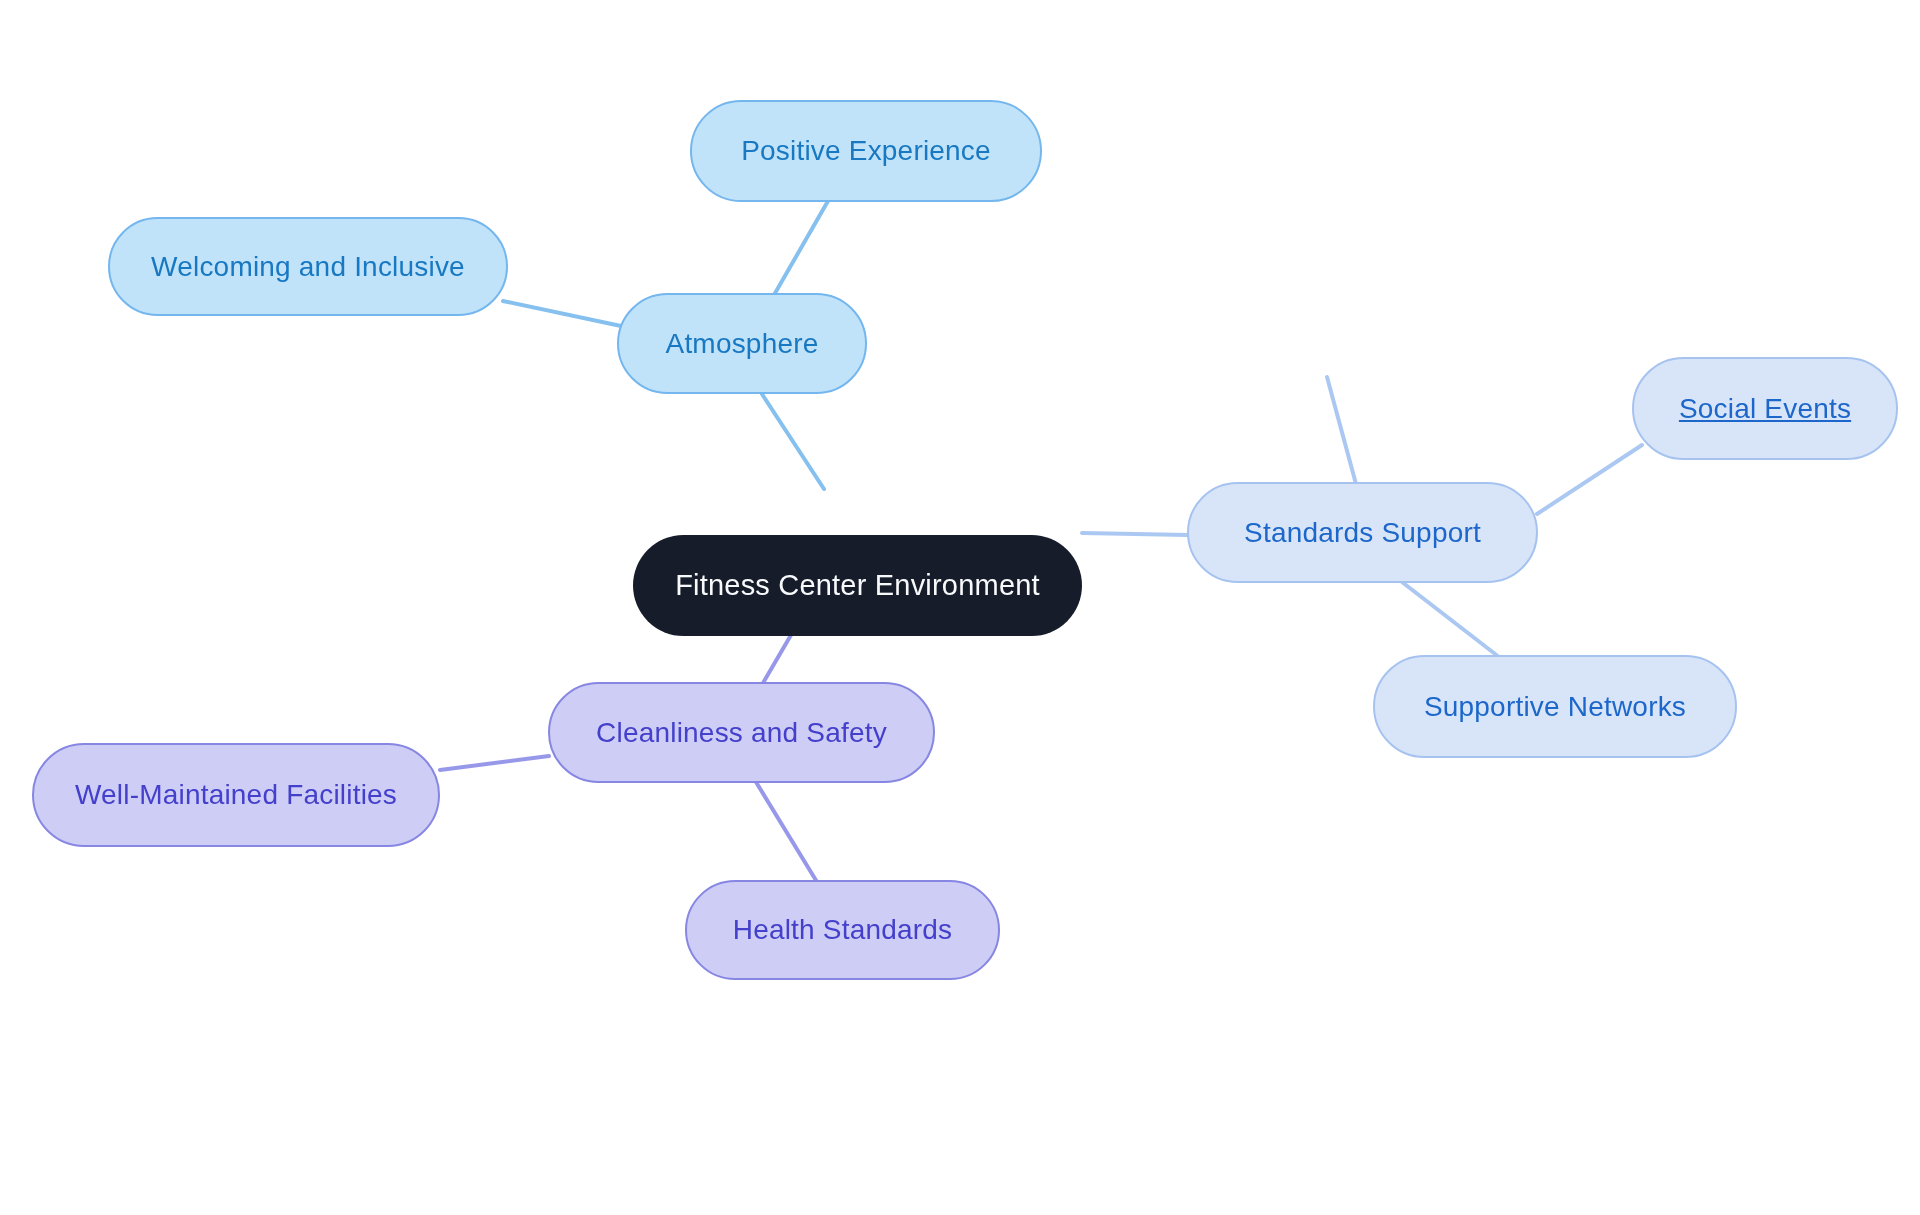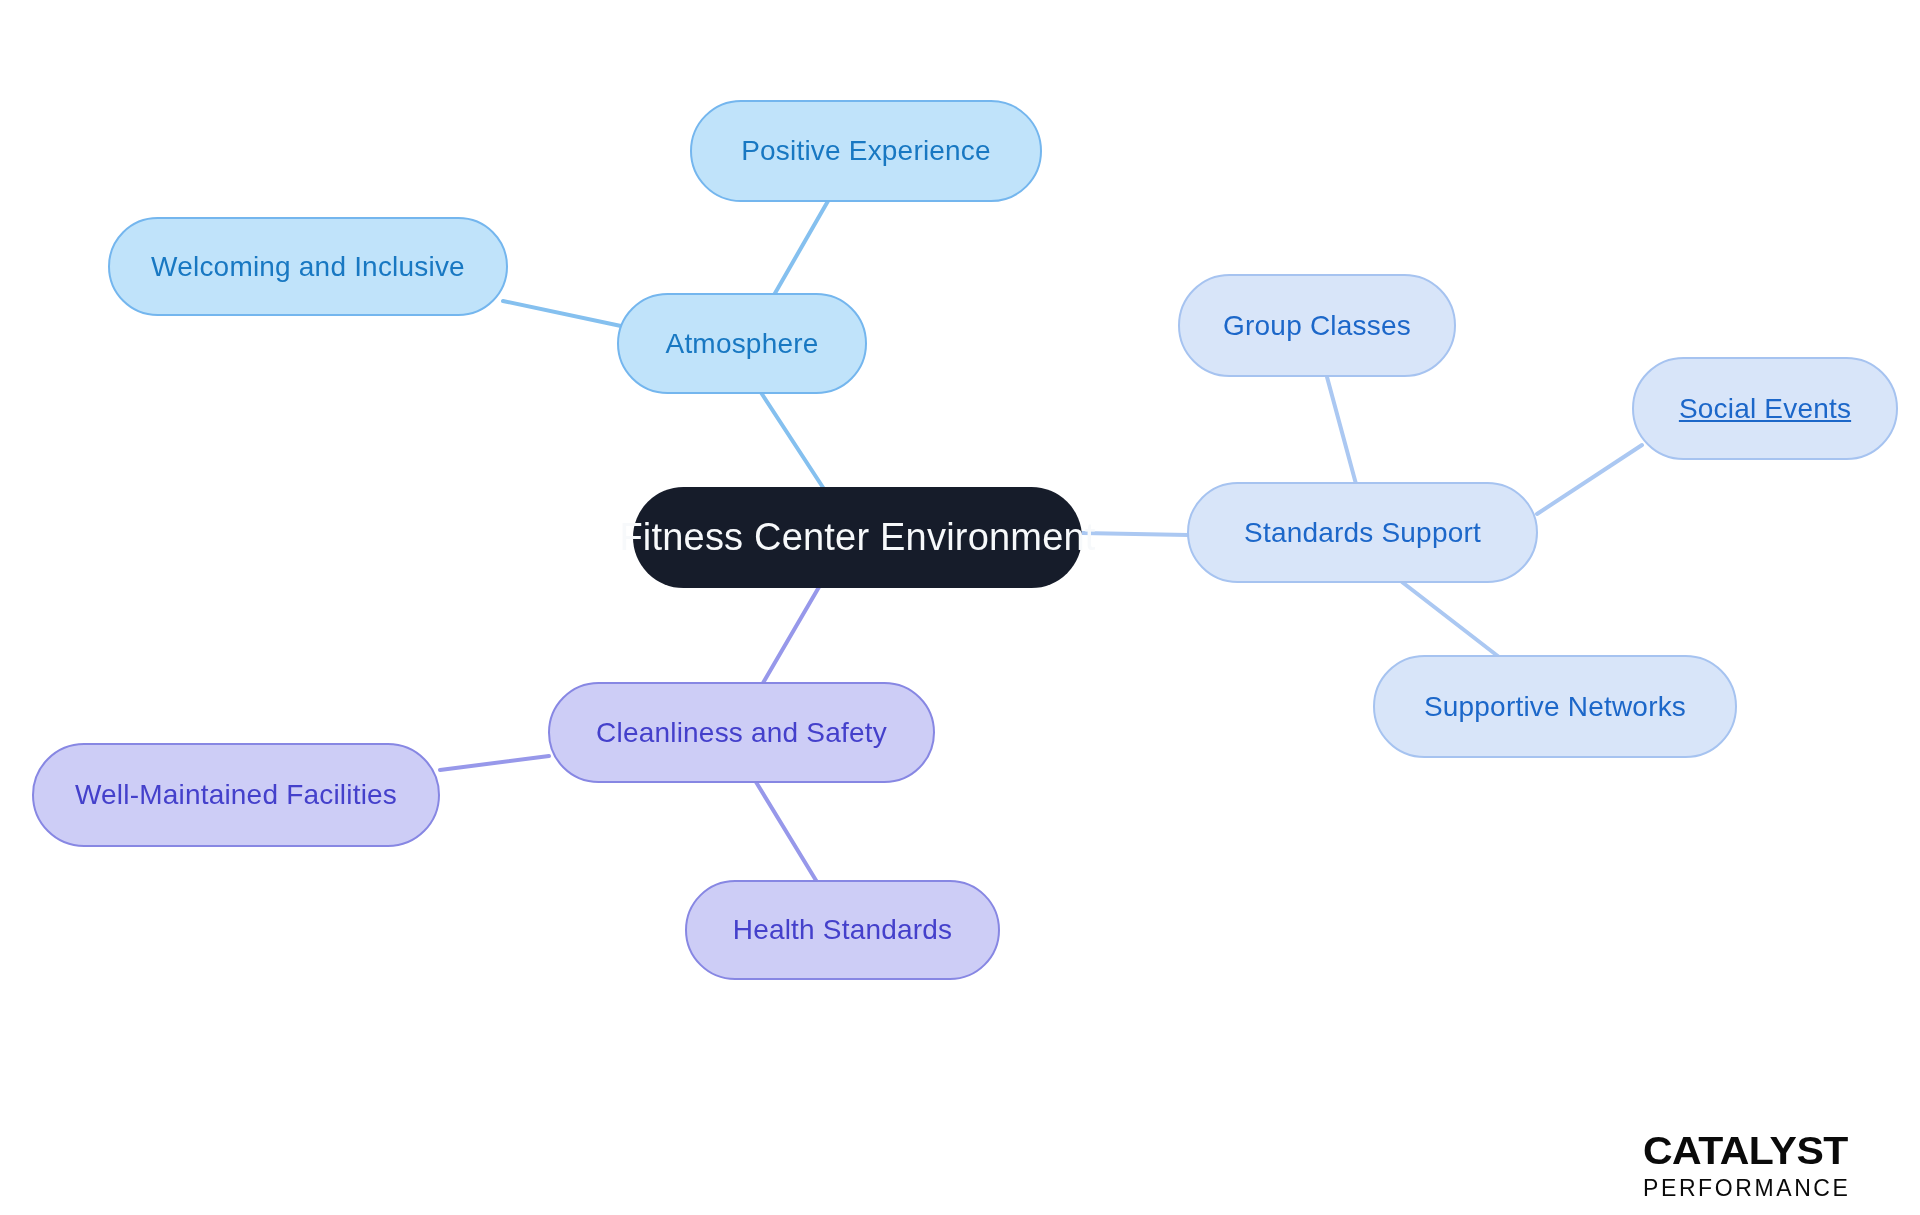--- a/index.html
+++ b/index.html
@@ -34,21 +34,22 @@
     box-sizing: border-box;
     font-size: 28px;
     letter-spacing: 0.2px;
     white-space: nowrap;
     cursor: pointer;
   }
   .node-central {
     background: var(--central-fill);
     color: var(--central-text);
     border: none;
-    font-size: 38px;
+    font-size: 29px;
+    margin-top: 48px;
   }
   .node-sky {
     background: var(--sky-fill);
     border: 2.5px solid var(--sky-stroke);
     color: var(--sky-text);
   }
   .node-peri {
     background: var(--peri-fill);
     border: 2.5px solid var(--peri-stroke);
     color: var(--peri-text);
@@ -125,38 +126,31 @@
   <div class="node node-sky n-positive">
     <span>Positive Experience</span>
   </div>
   <div class="node node-sky n-welcoming">
     <span>Welcoming and Inclusive</span>
   </div>
 
   <div class="node node-peri n-community">
     <span>Standards Support</span>
   </div>
-  <div class="node node-peri n-group">
-    <span>Group Classes</span>
-  </div>
   <div class="node node-peri n-social">
     <span>Social Events</span>
   </div>
   <div class="node node-peri n-supportive">
     <span>Supportive Networks</span>
   </div>
 
   <div class="node node-lav n-cleanliness">
     <span>Cleanliness and Safety</span>
   </div>
   <div class="node node-lav n-health">
     <span>Health Standards</span>
   </div>
   <div class="node node-lav n-wellmaintained">
     <span>Well-Maintained Facilities</span>
   </div>
 
-  <div class="logo">
-    <div class="logo-line1">CATALYST</div>
-    <div class="logo-line2">PERFORMANCE</div>
-  </div>
 
 </div>
 
 </body></html>

